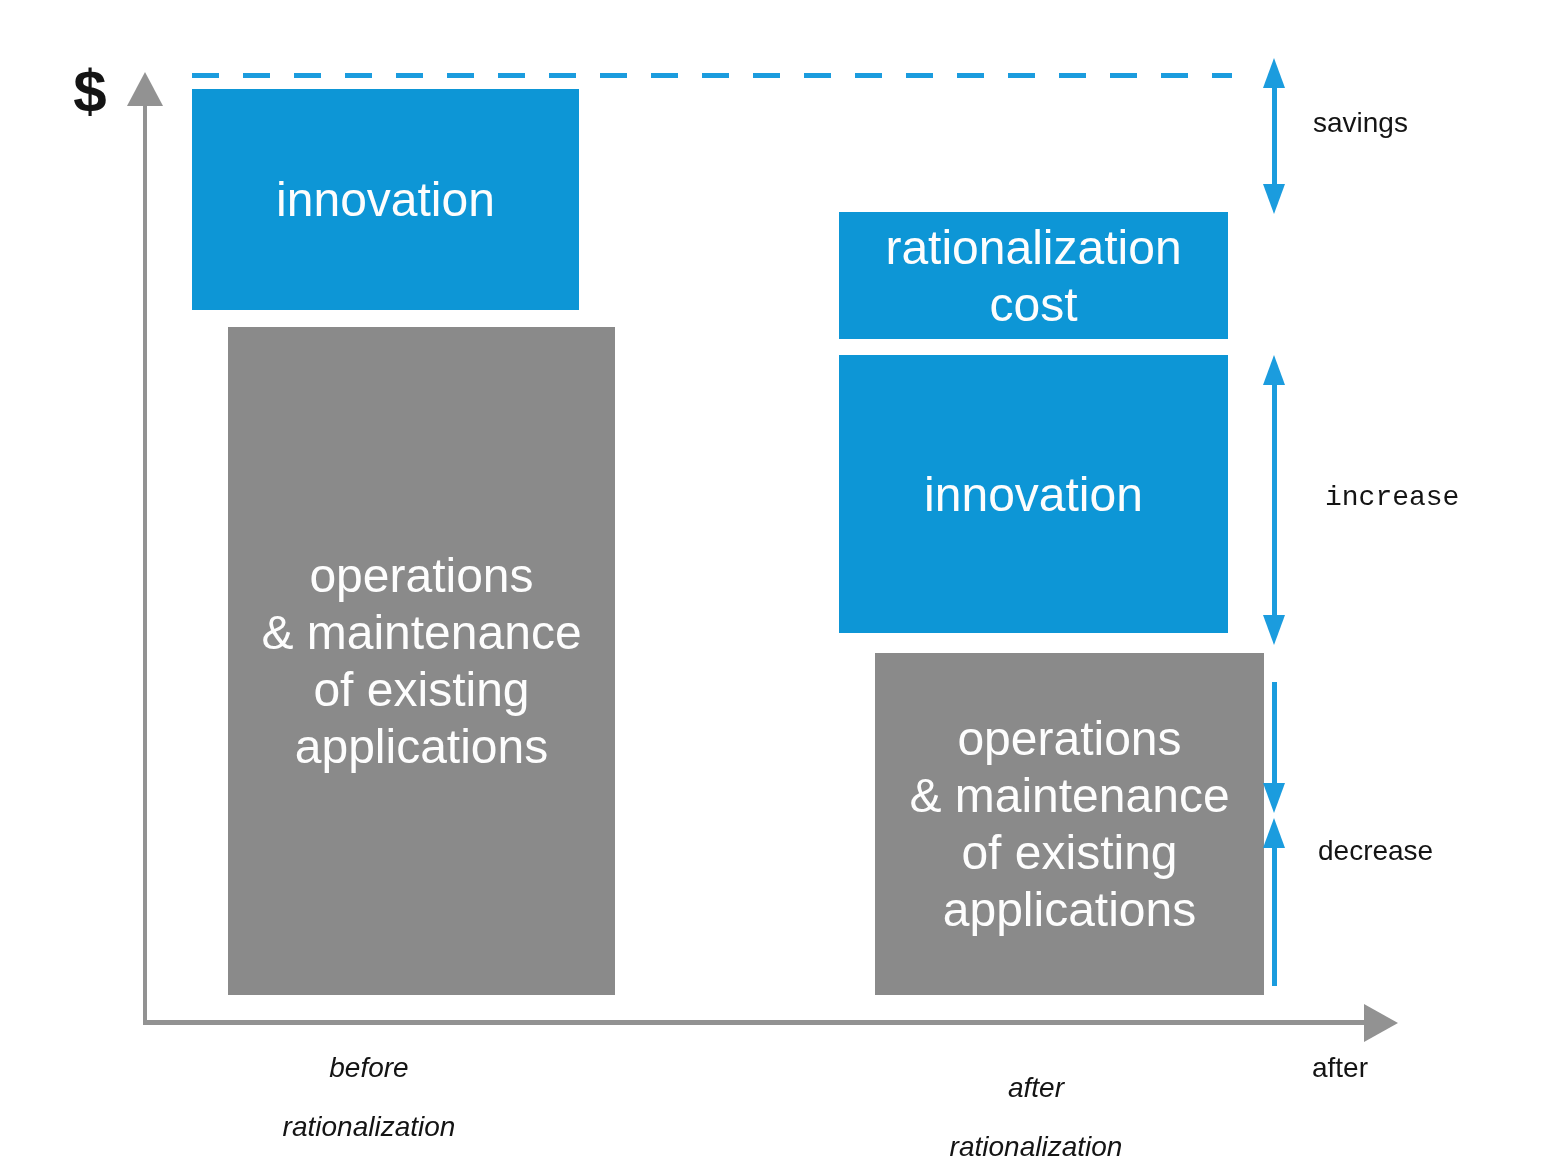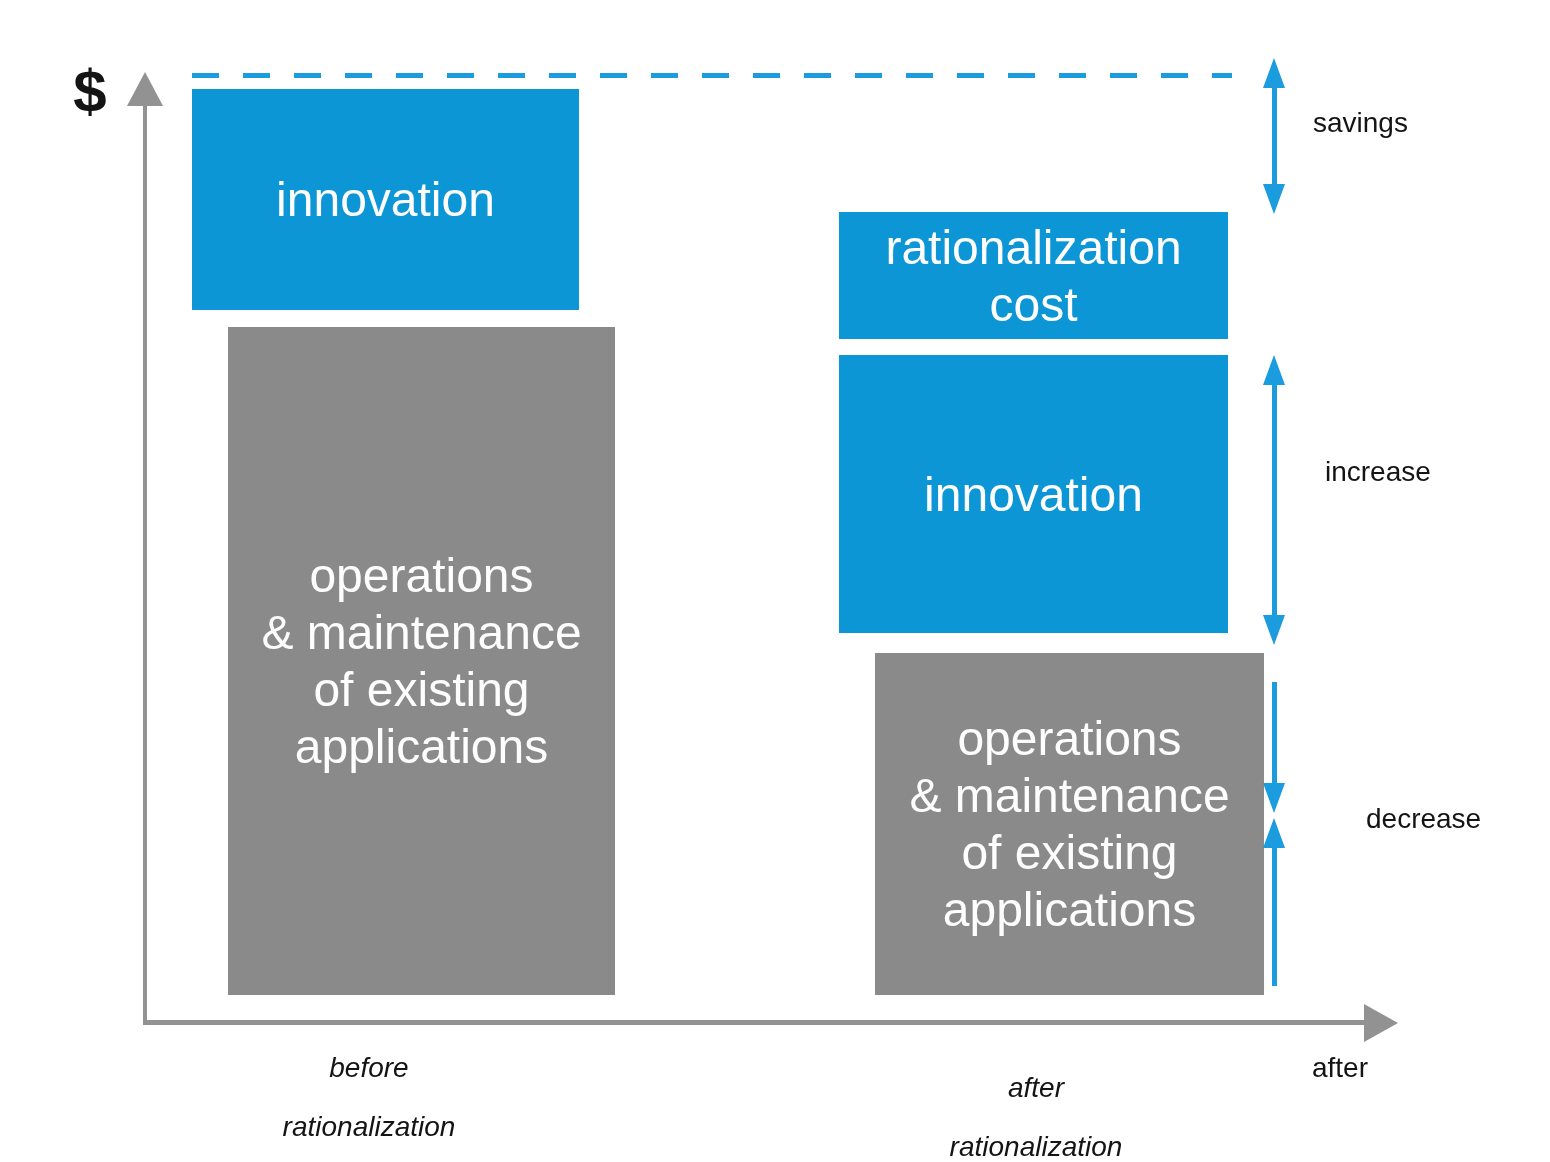--- a/index.html
+++ b/index.html
@@ -51,22 +51,22 @@
     border-top:30px solid var(--arrow);}
   .arrow-savings{top:58px;height:156px;}
   .arrow-increase{top:355px;height:290px;}
   .arrow-decrease-top{top:683px;height:130px;}
   .arrow-decrease-bottom{top:818px;height:167px;}
 
   
   .lbl{font-size:28px;color:var(--ink);}
   .dollar{left:55px;top:57px;width:70px;text-align:center;font-size:60px;font-weight:700;}
   .savings{left:1313px;top:107px;}
-  .increase{left:1325px;top:456px;}
-  .decrease{left:1318px;top:803px;margin-left:48px;}
+  .increase{left:1325px;top:482px;font-family:Liberation Mono, monospace;}
+  .decrease{left:1318px;top:835px;}
   .time{left:1290px;top:1052px;width:100px;text-align:center;}
   .catlbl{top:1038px;width:420px;text-align:center;line-height:59px;white-space:pre-line;font-style:italic;}
   .cat-before{left:159px;}
   .cat-after{left:826px;margin-top:20px;}
 </style>
 </head>
 <body>
 
 <div id="stage">
 

